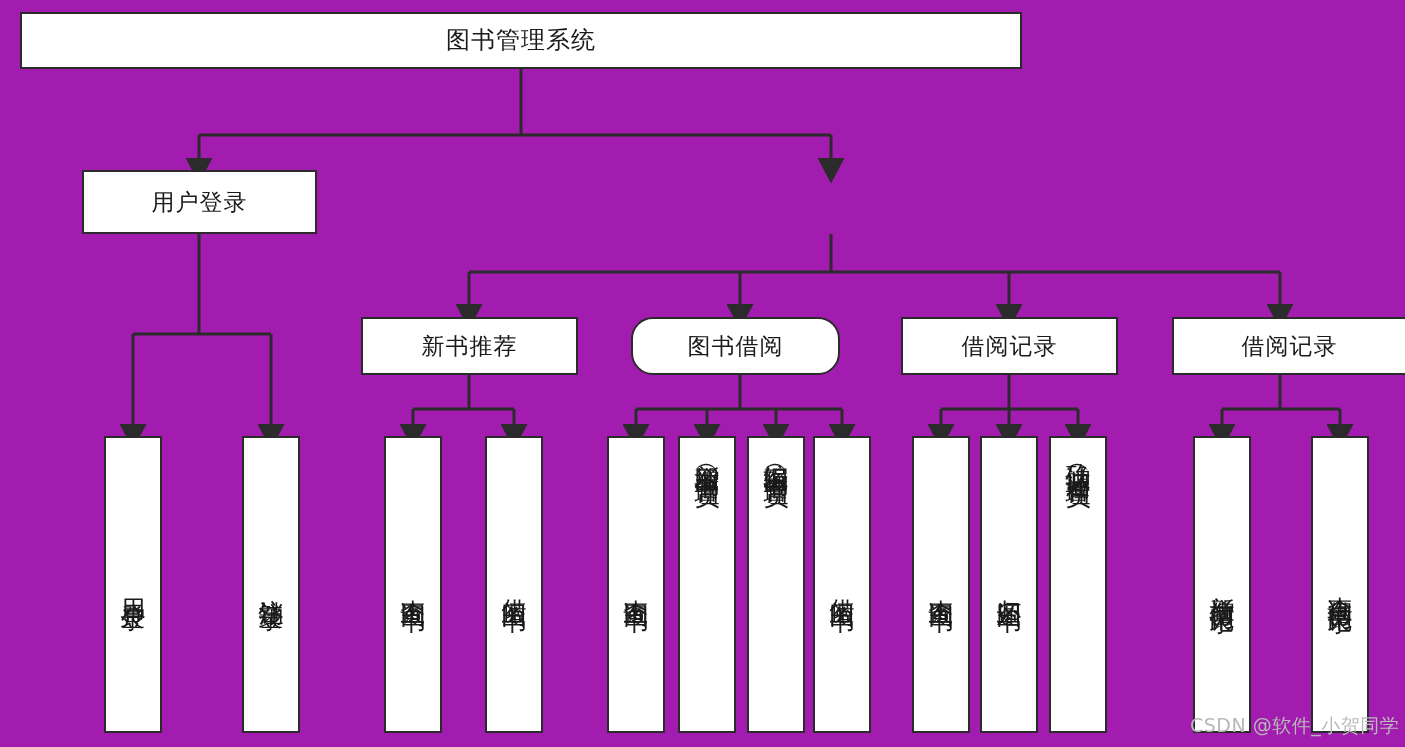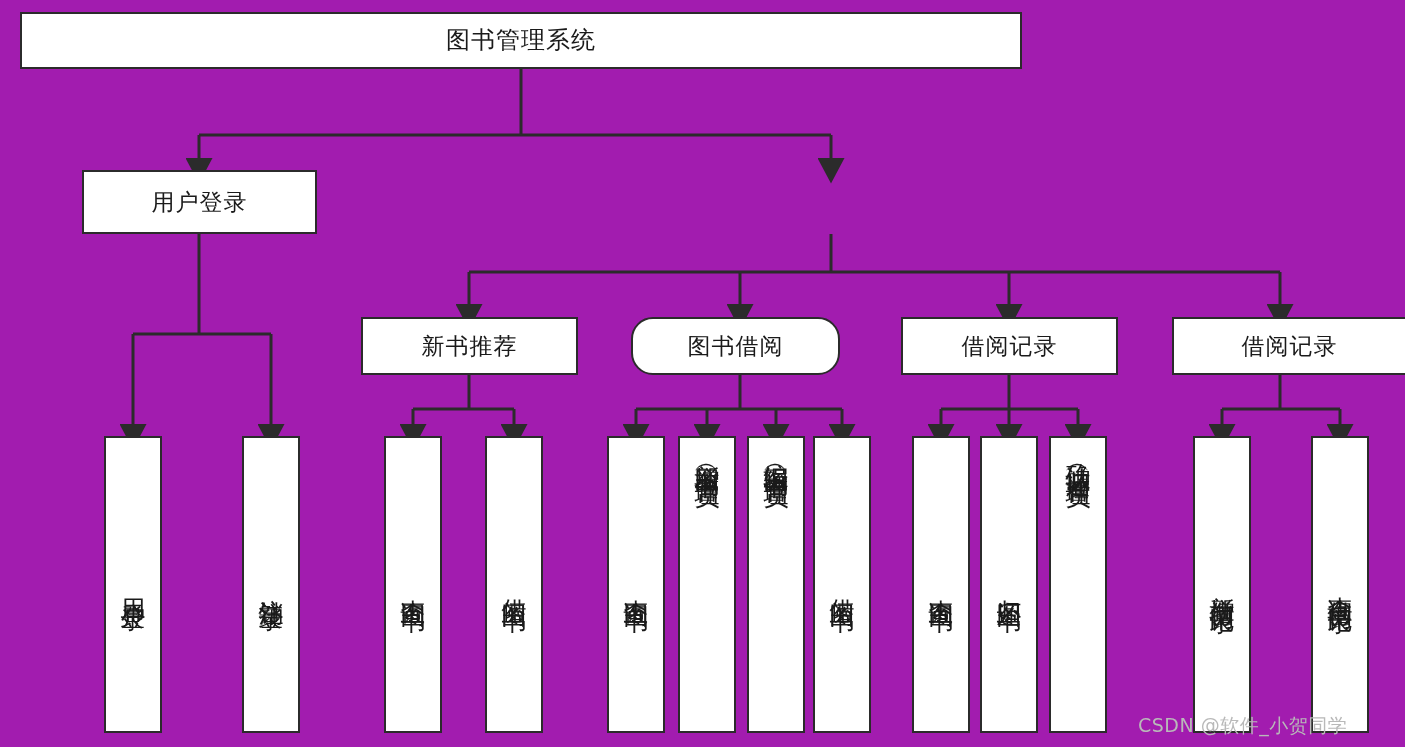--- a/index.html
+++ b/index.html
@@ -200,15 +200,15 @@
   </div>
 
   <div class="node v mid" style="left:1193px; top:436px; width:58px; height:297px;">
     <span class="label">新增借阅记录</span>
   </div>
 
   <div class="node v mid" style="left:1311px; top:436px; width:58px; height:297px;">
     <span class="label">查询借阅记录</span>
   </div>
 
-  <div class="watermark" style="left:1138px; top:713px;text-align:center;">CSDN @软件_小贺同学</div>
+  <div class="watermark" style="left:1190px; top:713px;text-align:center;">CSDN @软件_小贺同学</div>
 
 </div>
 
 </body></html>

